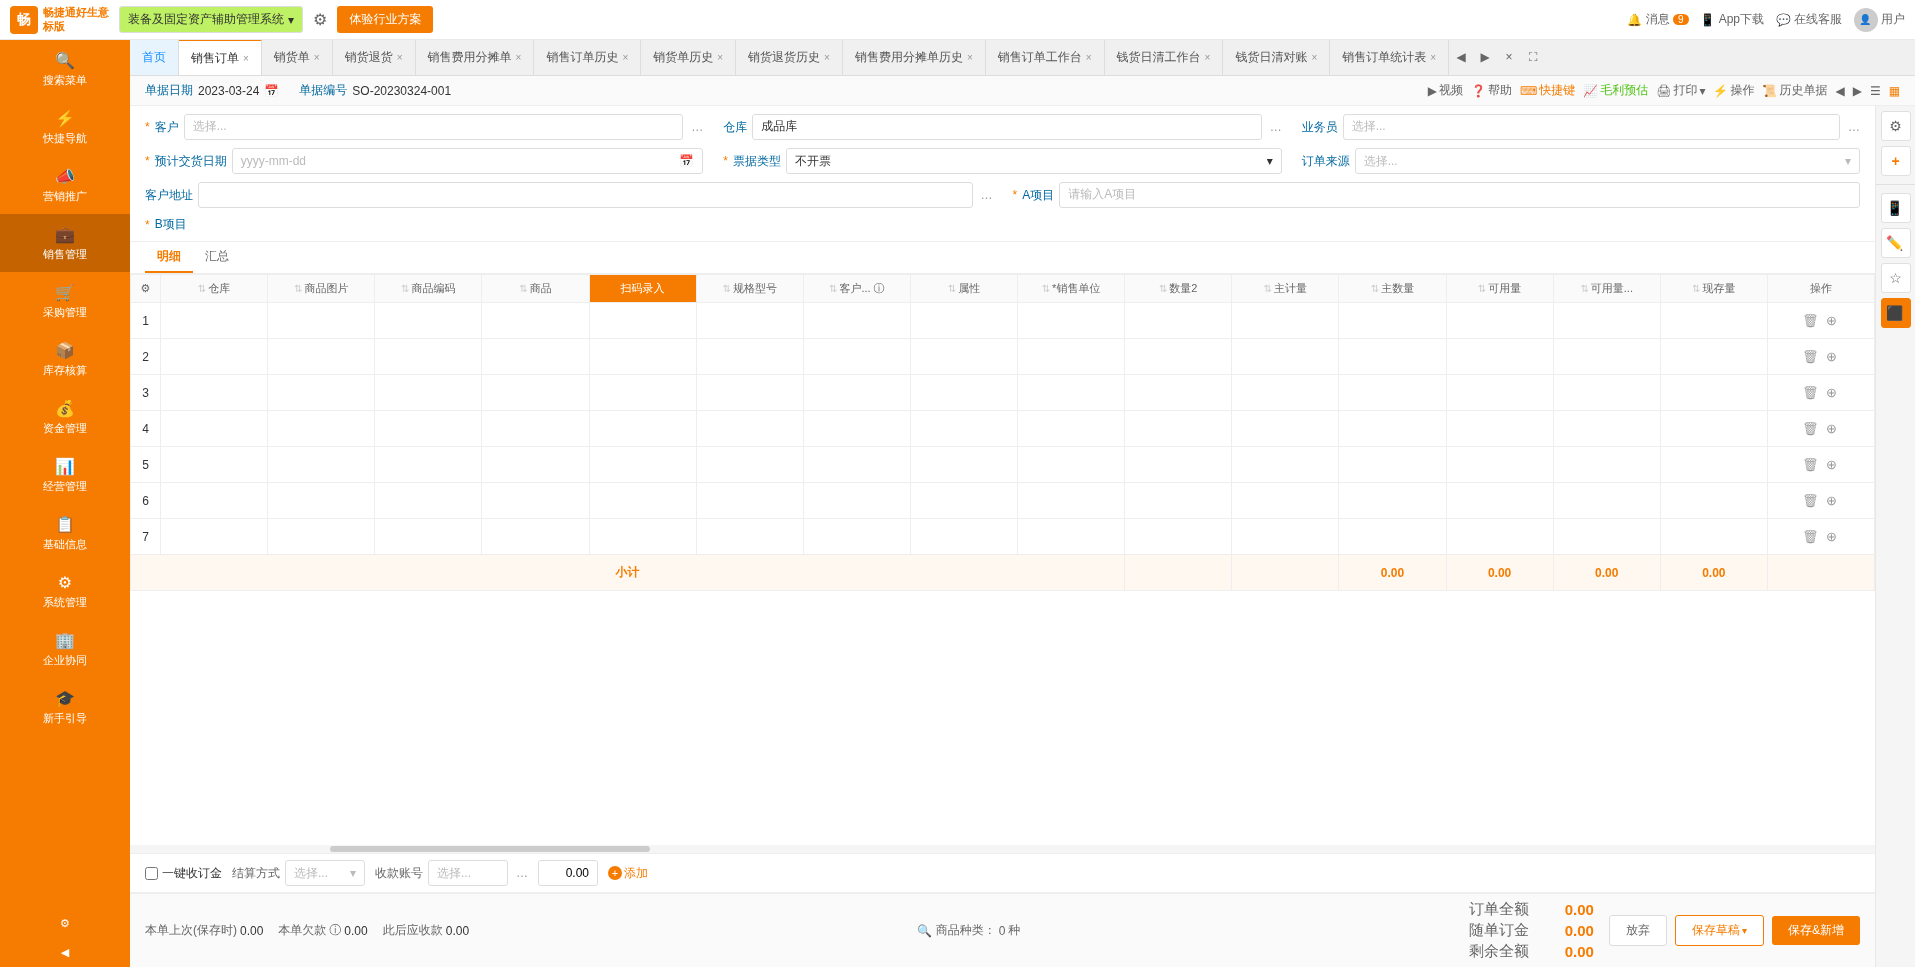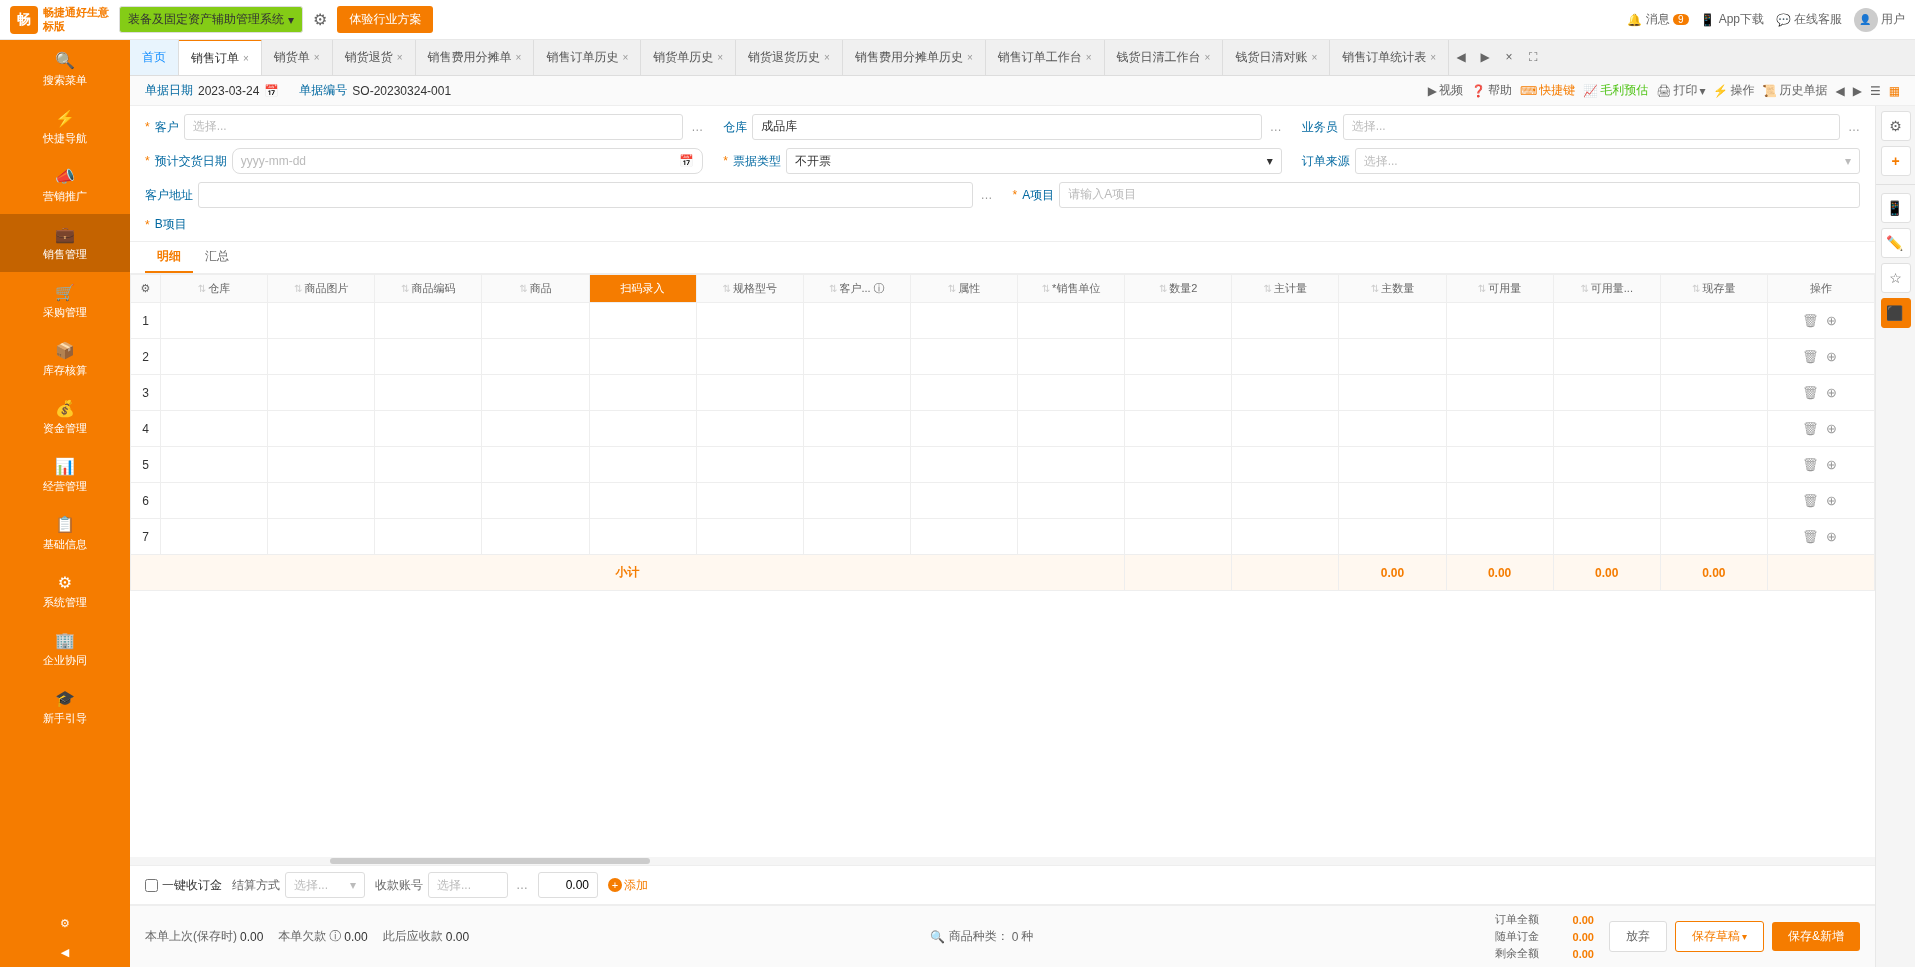--- a/index.html
+++ b/index.html
@@ -12,21 +12,21 @@
     .sidebar { width: 130px; background: #f57c00; display: flex; flex-direction: column; flex-shrink: 0; }
     .content-area { flex: 1; display: flex; flex-direction: column; overflow: hidden; }
     .tab-bar { height: 36px; background: #f0f0f0; display: flex; align-items: flex-end; border-bottom: 1px solid #ddd; overflow: hidden; flex-shrink: 0; }
     .main-content { flex: 1; overflow: hidden; background: #fff; display: flex; flex-direction: column; }
 
     
     .top-bar-left { display: flex; align-items: center; gap: 10px; }
     .logo { display: flex; align-items: center; gap: 5px; color: #f57c00; font-weight: bold; font-size: 13px; }
     .logo-icon { width: 28px; height: 28px; background: #f57c00; border-radius: 4px; display: flex; align-items: center; justify-content: center; color: white; font-size: 14px; font-weight: bold; }
     .logo-text { color: #f57c00; font-size: 11px; line-height: 1.2; }
-    .system-selector { display: flex; align-items: center; gap: 4px; background: #84cc16; border: 1px solid #ddd; padding: 4px 8px; border-radius: 3px; cursor: pointer; font-size: 12px; }
+    .system-selector { display: flex; align-items: center; gap: 4px; background: #bef264; border: 1px solid #ddd; padding: 4px 8px; border-radius: 3px; cursor: pointer; font-size: 12px; }
     .industry-btn { background: #f57c00; color: white; border: none; padding: 5px 12px; border-radius: 3px; cursor: pointer; font-size: 12px; }
     .top-bar-right { display: flex; align-items: center; gap: 12px; font-size: 12px; color: #666; }
     .top-bar-right-item { display: flex; align-items: center; gap: 3px; cursor: pointer; }
     .badge { background: #f57c00; color: white; border-radius: 10px; padding: 0 4px; font-size: 10px; min-width: 16px; text-align: center; }
     .user-avatar { width: 24px; height: 24px; background: #ccc; border-radius: 50%; display: flex; align-items: center; justify-content: center; font-size: 10px; color: #666; }
 
     
     .sidebar-item { display: flex; flex-direction: column; align-items: center; padding: 10px 5px; cursor: pointer; color: white; font-size: 11px; gap: 3px; }
     .sidebar-item.active { background: rgba(0,0,0,0.15); }
     .sidebar-icon { width: 20px; height: 20px; display: flex; align-items: center; justify-content: center; font-size: 16px; }
@@ -53,21 +53,21 @@
     
     .form-body { padding: 8px 15px; background: #fff; border-bottom: 1px solid #eee; flex-shrink: 0; }
     .form-row { display: flex; align-items: center; gap: 20px; margin-bottom: 8px; }
     .form-row:last-child { margin-bottom: 0; }
     .form-group { display: flex; align-items: center; gap: 5px; flex: 1; }
     .required-mark { color: #f57c00; }
     .input-field { border: 1px solid #ddd; border-radius: 3px; padding: 3px 8px; font-size: 12px; color: #333; background: #fff; min-width: 150px; height: 26px; }
     .input-field.placeholder { color: #bbb; }
     .input-dots { color: #999; cursor: pointer; margin-left: 3px; }
     .select-field { border: 1px solid #ddd; border-radius: 3px; padding: 3px 8px; font-size: 12px; color: #333; background: #fff; min-width: 100px; height: 26px; display: flex; align-items: center; justify-content: space-between; cursor: pointer; }
-    .date-field { border: 1px solid #ddd; border-radius: 8px; padding: 3px 8px; font-size: 12px; color: #bbb; background: #fff; min-width: 150px; height: 26px; display: flex; align-items: center; gap: 5px; cursor: pointer; }
+    .date-field { border: 1px solid #ddd; border-radius: 3px; padding: 3px 8px; font-size: 12px; color: #bbb; background: #fff; min-width: 150px; height: 26px; display: flex; align-items: center; gap: 5px; cursor: pointer; }
 
     
     .right-panel { width: 40px; background: #f5f5f5; border-left: 1px solid #e8e8e8; display: flex; flex-direction: column; align-items: center; padding: 5px 0; gap: 5px; flex-shrink: 0; }
     .right-panel-btn { width: 30px; height: 30px; display: flex; align-items: center; justify-content: center; cursor: pointer; color: #666; font-size: 14px; border: 1px solid #e0e0e0; background: #fff; border-radius: 3px; }
 
     
     .table-section { flex: 1; display: flex; flex-direction: column; overflow: hidden; }
     .table-tabs { display: flex; gap: 0; padding: 0 15px; border-bottom: 1px solid #eee; flex-shrink: 0; }
     .table-tab { padding: 6px 12px; cursor: pointer; font-size: 12px; color: #666; border-bottom: 2px solid transparent; }
     .table-tab.active { color: #f57c00; border-bottom: 2px solid #f57c00; font-weight: bold; }
@@ -88,21 +88,21 @@
     
     .bottom-bar { border-top: 1px solid #eee; padding: 6px 15px; background: #fafafa; display: flex; align-items: center; gap: 15px; flex-shrink: 0; }
     .bottom-stat { display: flex; align-items: center; gap: 3px; font-size: 12px; color: #666; }
     .bottom-stat-value { color: #333; }
     .goods-count { margin-left: auto; font-size: 12px; color: #666; display: flex; align-items: center; gap: 3px; }
     .checkbox-item { display: flex; align-items: center; gap: 4px; cursor: pointer; font-size: 12px; }
     .settlement-select { display: flex; align-items: center; gap: 5px; font-size: 12px; color: #666; }
     .acct-select { border: 1px solid #ddd; padding: 3px 8px; border-radius: 3px; min-width: 80px; font-size: 12px; color: #bbb; height: 26px; }
     .amount-field { border: 1px solid #ddd; padding: 3px 8px; border-radius: 3px; width: 60px; font-size: 12px; height: 26px; text-align: right; }
     .add-btn { color: #f57c00; cursor: pointer; font-size: 12px; display: flex; align-items: center; gap: 2px; }
-    .summary-row { display: flex; align-items: center; gap: 5px; font-size: 11px; }
+    .summary-row { display: flex; align-items: center; gap: 15px; font-size: 15px; }
     .summary-label { color: #666; }
     .summary-value { color: #f57c00; font-weight: bold; min-width: 50px; text-align: right; }
     .action-buttons { display: flex; gap: 8px; align-items: center; }
     .btn-discard { border: 1px solid #ddd; background: #fff; padding: 6px 16px; border-radius: 3px; cursor: pointer; font-size: 12px; color: #666; }
     .btn-save-draft { border: 1px solid #f57c00; background: #fff; padding: 6px 16px; border-radius: 3px; cursor: pointer; font-size: 12px; color: #f57c00; display: flex; align-items: center; gap: 2px; }
     .btn-save-new { background: #f57c00; color: white; border: none; padding: 6px 16px; border-radius: 3px; cursor: pointer; font-size: 12px; }
     .chevron-down { font-size: 10px; }
 
     .scrollbar-area { height: 8px; background: #f5f5f5; flex-shrink: 0; overflow: hidden; position: relative; }
     .scrollbar-thumb { height: 6px; width: 320px; background: #ccc; border-radius: 3px; position: absolute; top: 1px; left: 200px; cursor: pointer; }

